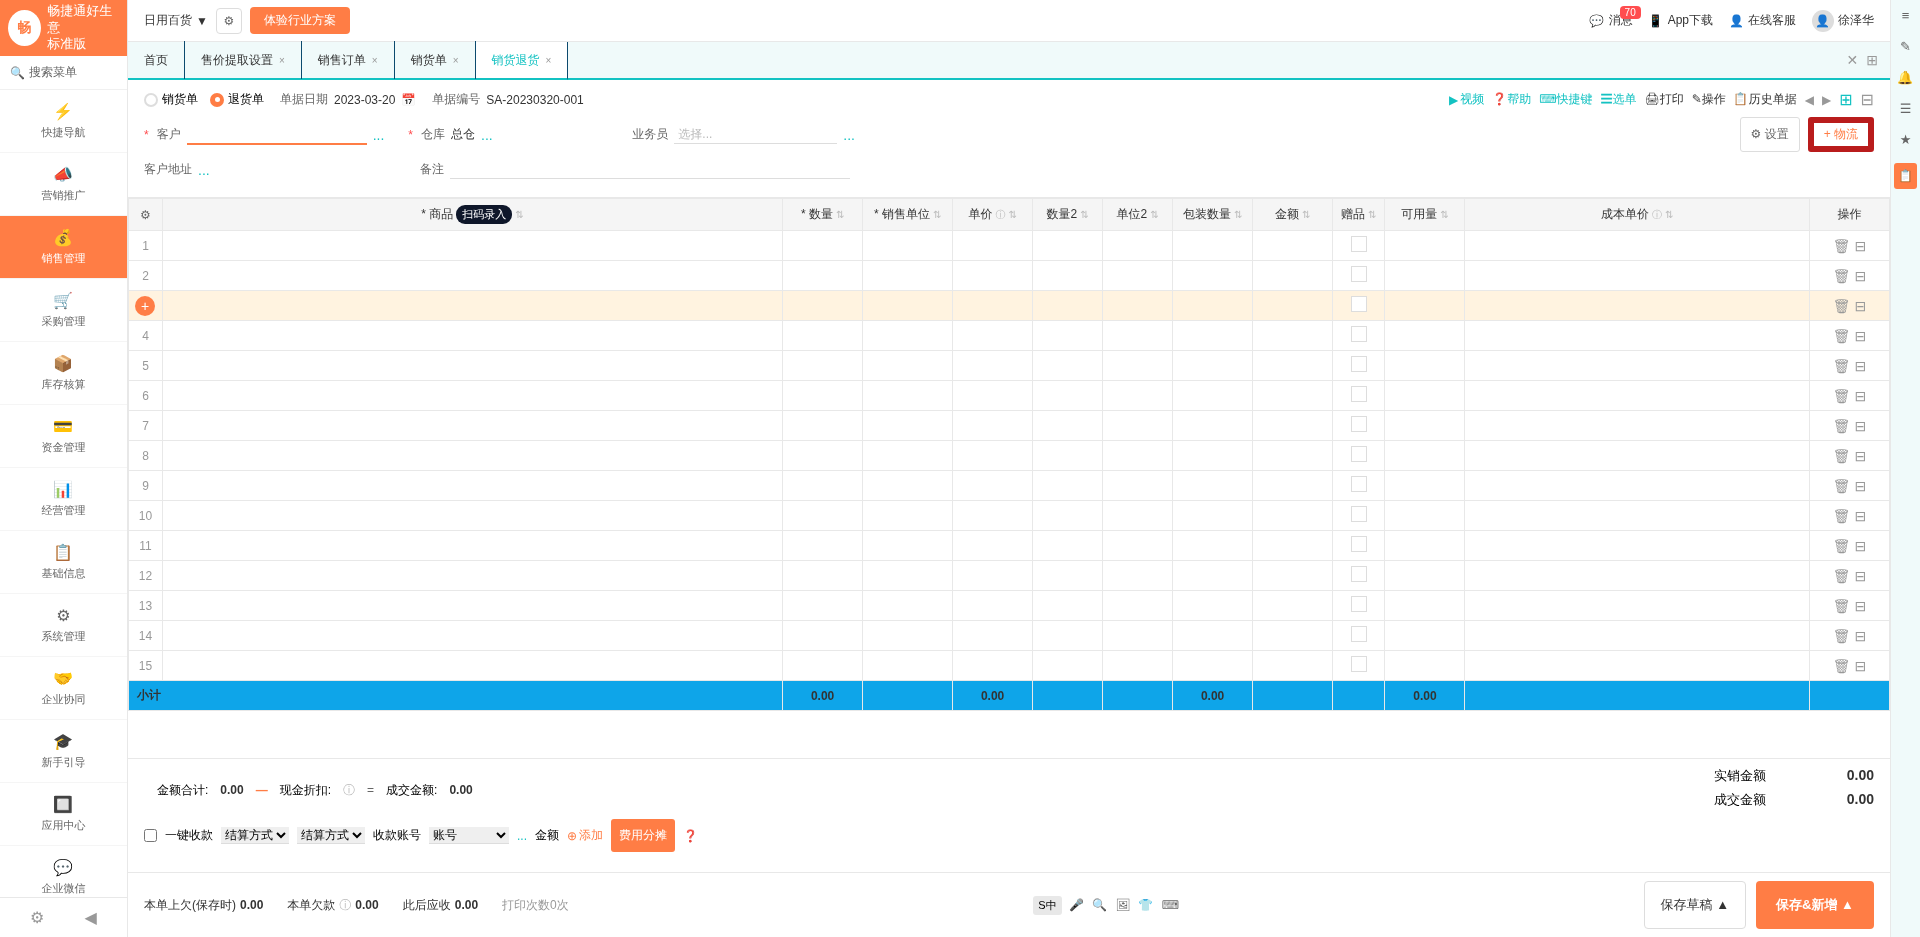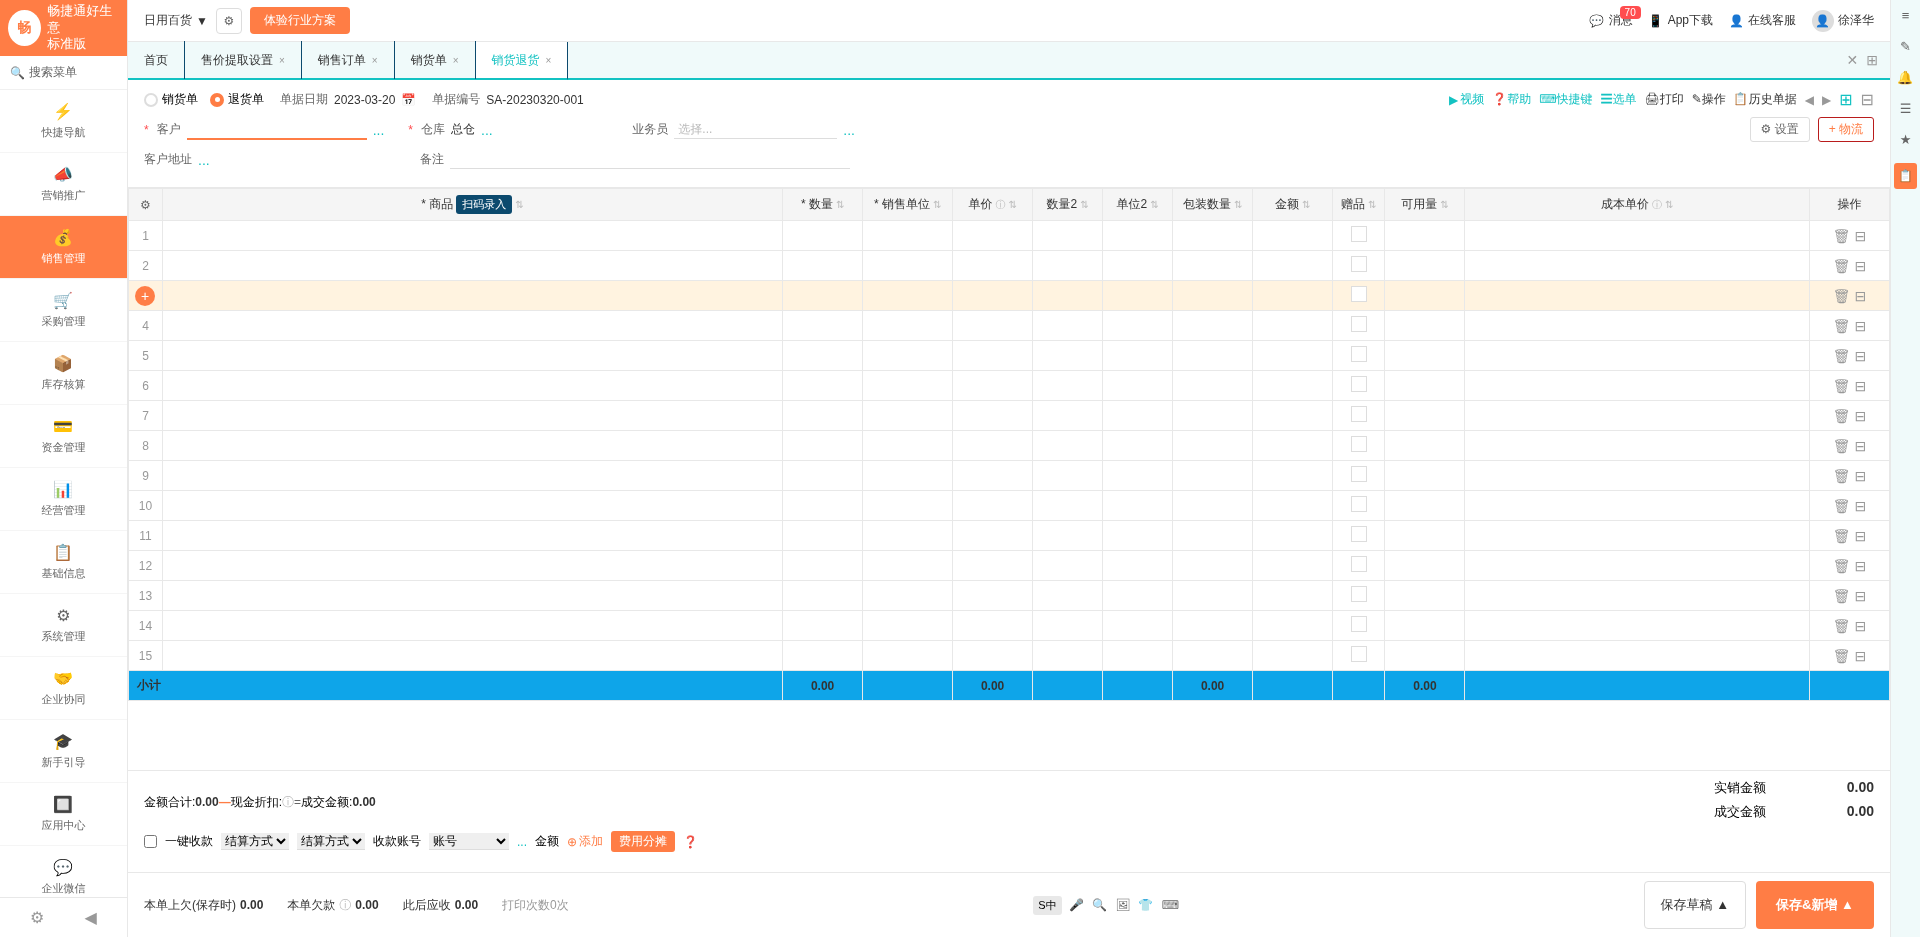--- a/index.html
+++ b/index.html
@@ -47,39 +47,39 @@
     .radio-item { display: flex; align-items: center; gap: 4px; cursor: pointer; font-size: 12px; }
     .radio-dot { width: 14px; height: 14px; border-radius: 50%; border: 2px solid #ddd; display: flex; align-items: center; justify-content: center; }
     .radio-dot.active { border-color: #ff7d45; background: #ff7d45; }
     .radio-dot.active::after { content: ''; width: 5px; height: 5px; border-radius: 50%; background: #fff; }
     .date-field { display: flex; align-items: center; gap: 6px; font-size: 12px; color: #333; }
     .field-label { color: #666; font-size: 12px; }
     .field-value { color: #333; font-size: 12px; }
     .form-right-tools { margin-left: auto; display: flex; align-items: center; gap: 8px; font-size: 12px; color: #13c2c2; cursor: pointer; }
     .form-right-actions { margin-left: auto; display: flex; gap: 8px; }
     .btn-setting { border: 1px solid #ddd; padding: 3px 10px; border-radius: 3px; cursor: pointer; font-size: 12px; color: #666; background: #fff; }
-    .btn-add-logistics { border: 1px solid #b91c1c; padding: 3px 10px; border-radius: 3px; cursor: pointer; font-size: 12px; color: #ff7d45; background: #fff; }
+    .btn-add-logistics { border: 6px solid #b91c1c; padding: 3px 10px; border-radius: 3px; cursor: pointer; font-size: 12px; color: #ff7d45; background: #fff; }
     
     .field-group { display: flex; align-items: center; gap: 6px; min-width: 200px; }
     .field-input { border: none; border-bottom: 1px solid #ddd; padding: 2px 4px; font-size: 12px; color: #333; min-width: 120px; outline: none; }
     .field-input::placeholder { color: #bbb; }
     .field-dots { color: #13c2c2; cursor: pointer; font-size: 14px; }
     .required { color: #ff4d4f; margin-right: 2px; }
     
     
     .table-container { background: #fff; flex: 1; overflow: auto; }
     .data-table { width: 100%; border-collapse: collapse; font-size: 12px; }
     .data-table thead tr { background: #f5f5f5; }
     .data-table th { padding: 6px 8px; text-align: center; border: 1px solid #e8e8e8; color: #333; font-weight: normal; white-space: nowrap; position: sticky; top: 0; background: #f5f5f5; z-index: 1; }
     .data-table td { padding: 4px 6px; text-align: center; border: 1px solid #e8e8e8; height: 30px; }
     .data-table tbody tr.highlighted { background: #fff3e0; }
     .row-num { color: #999; width: 30px; }
     .sort-arrows { color: #bbb; font-size: 10px; cursor: pointer; }
     .th-inner { display: flex; align-items: center; justify-content: center; gap: 3px; }
-    .scan-btn { background: #0c4a6e; color: #fff; border: none; padding: 2px 6px; border-radius: 3px; font-size: 11px; cursor: pointer; }
+    .scan-btn { background: #0f172a; color: #fff; border: none; padding: 2px 6px; border-radius: 9px; font-size: 11px; cursor: pointer; }
     .add-row-btn { background: #ff7d45; color: #fff; border: none; width: 20px; height: 20px; border-radius: 50%; cursor: pointer; font-size: 14px; display: flex; align-items: center; justify-content: center; }
     .action-btns { display: flex; gap: 4px; justify-content: center; }
     .icon-btn { background: none; border: none; cursor: pointer; color: #999; font-size: 14px; }
     .checkbox-cell { width: 16px; height: 16px; border: 1px solid #ddd; display: inline-block; background: #fff; }
     
     
     .summary-row td { background: #0ea5e9; font-weight: bold; color: #333; }
     
     
     .footer-area { background: #fff; border-top: 1px solid #e8e8e8; padding: 8px 16px; }
@@ -96,21 +96,21 @@
     .bottom-left { display: flex; gap: 24px; font-size: 12px; color: #333; }
     .bottom-status { display: flex; align-items: center; gap: 4px; }
     .bottom-tools { display: flex; align-items: center; gap: 8px; }
     .bottom-right { display: flex; gap: 10px; }
     .save-draft-btn { border: 1px solid #ddd; background: #fff; padding: 6px 16px; border-radius: 4px; cursor: pointer; font-size: 13px; color: #333; }
     .save-new-btn { background: #ff7d45; color: #fff; border: none; padding: 15px 20px; border-radius: 4px; cursor: pointer; font-size: 13px; font-weight: bold; }
 
     
     .right-sidebar { width: 30px; background: #f0fafa; display: flex; flex-direction: column; align-items: center; padding: 8px 0; gap: 16px; border-left: 1px solid #e8e8e8; }
 
-    .fee-split-btn { background: #ff7d45; color: #fff; border: none; padding: 2px 8px; border-radius: 3px; cursor: pointer; font-size: 12px; }
+    .fee-split-btn { background: #ff7d45; color: #fff; border: none; padding: 8px 8px; border-radius: 3px; cursor: pointer; font-size: 12px; }
     .add-fee-btn { color: #ff7d45; cursor: pointer; font-size: 12px; display: flex; align-items: center; gap: 2px; }
     
     input[type="checkbox"] { accent-color: #13c2c2; }
     
     .th-gear { cursor: pointer; color: #666; }
   </style>
 </head>
 <body>
 
 <div class="app-container">
@@ -726,21 +726,21 @@
             <td>0.00</td>
             <td></td>
             <td></td>
           </tr>
         </tfoot>
       </table>
     </div>
 
     <div class="footer-area">
       <div class="footer-row1" style="display:flex;align-items:center;justify-content:space-between;">
-        <div style="display:flex;align-items:center;gap:0;">
+        <div style="display:flex;align-items:center;gap:12px;margin-left:13px;">
           <span>金额合计:</span>
           <span class="footer-amount">0.00</span>
           <span class="minus-icon">—</span>
           <span>现金折扣:</span>
           <span style="color:#bbb;">ⓘ</span>
           <span class="equals-icon">=</span>
           <span>成交金额:</span>
           <span class="footer-amount">0.00</span>
         </div>
         <div style="display:flex;flex-direction:column;gap:2px;min-width:160px;text-align:right;">

